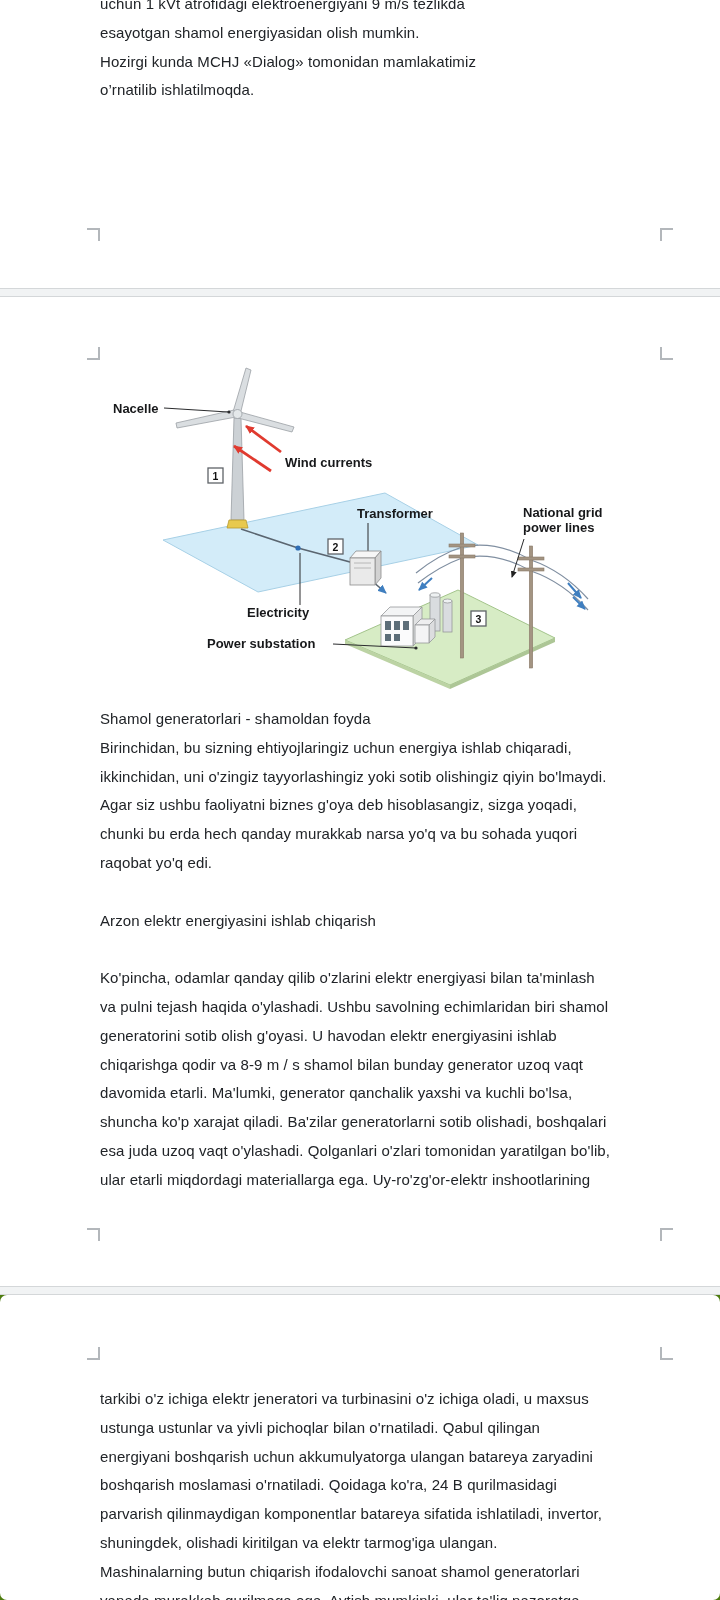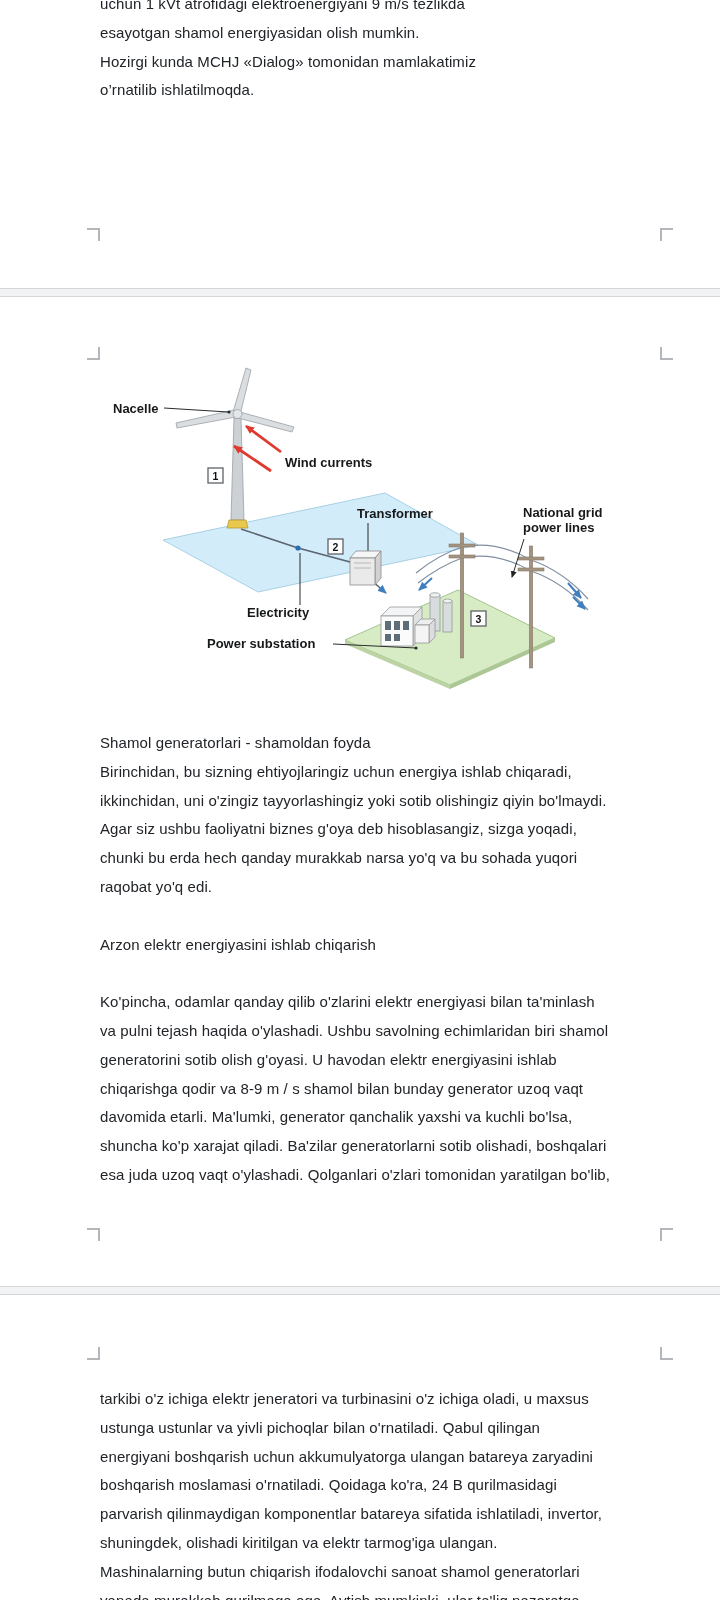--- a/index.html
+++ b/index.html
@@ -9,32 +9,32 @@
     font-family:"Liberation Sans","DejaVu Sans",sans-serif;
     color:#212428;
   }
   .screen {
     position:relative; width:720px; height:1600px;
     overflow:hidden; background:#4d7c0f;
   }
   .page { position:relative; background:#ffffff; }
   #page-1 { height:288px; }
   #page-2 { height:989px; }
-  #page-3 { height:305px; }
+  #page-3 { height:305px;border-radius:7px; }
   .page-gap {
     height:9px; background:#f1f3f4;
     border-top:1px solid #d4d7d9; border-bottom:1px solid #d4d7d9;
   }
   .textblock {
     position:absolute; left:100px; width:562px;
     font-size:15px; color:#212428; letter-spacing:0.1px;
   }
   .textblock .line { height:28.8px; line-height:28.8px; white-space:pre; }
   #text-p1 { top:-10px; }
-  #text-p2 { top:432px; }
+  #text-p2 { top:408px; }
   #text-p3 { top:90px; }
   .mark { position:absolute; width:13px; height:13px; }
   .mark.tl { border-bottom:2px solid #b3b7bb; border-right:2px solid #b3b7bb; }
   .mark.tr { border-bottom:2px solid #b3b7bb; border-left:2px solid #b3b7bb; }
   .mark.bl { border-top:2px solid #b3b7bb; border-right:2px solid #b3b7bb; }
   .mark.br { border-top:2px solid #b3b7bb; border-left:2px solid #b3b7bb; }
   .diagram { position:absolute; left:100px; top:60px; }
   .dlabel {
     font-weight:bold; font-size:13px; fill:#17181a;
     font-family:"Liberation Sans","DejaVu Sans",sans-serif;
@@ -199,20 +199,21 @@
         <div class="line"></div>
         <div class="line">Arzon elektr energiyasini ishlab chiqarish</div>
         <div class="line"></div>
         <div class="line">Ko'pincha, odamlar qanday qilib o'zlarini elektr energiyasi bilan ta'minlash</div>
         <div class="line">va pulni tejash haqida o'ylashadi. Ushbu savolning echimlaridan biri shamol</div>
         <div class="line">generatorini sotib olish g'oyasi. U havodan elektr energiyasini ishlab</div>
         <div class="line">chiqarishga qodir va 8-9 m / s shamol bilan bunday generator uzoq vaqt</div>
         <div class="line">davomida etarli. Ma'lumki, generator qanchalik yaxshi va kuchli bo'lsa,</div>
         <div class="line">shuncha ko'p xarajat qiladi. Ba'zilar generatorlarni sotib olishadi, boshqalari</div>
         <div class="line">esa juda uzoq vaqt o'ylashadi. Qolganlari o'zlari tomonidan yaratilgan bo'lib,</div>
+        <div class="line">ular etarli miqdordagi materiallarga ega. Uy-ro'zg'or-elektr inshootlarining</div>
       </div>
 
     <div class="mark bl" style="left:87px;top:931px"></div>
     <div class="mark br" style="left:660px;top:931px"></div>
   </section>
 
   <div class="page-gap"></div>
 
   <section class="page" id="page-3">
     <div class="mark tl" style="left:87px;top:52px"></div>

